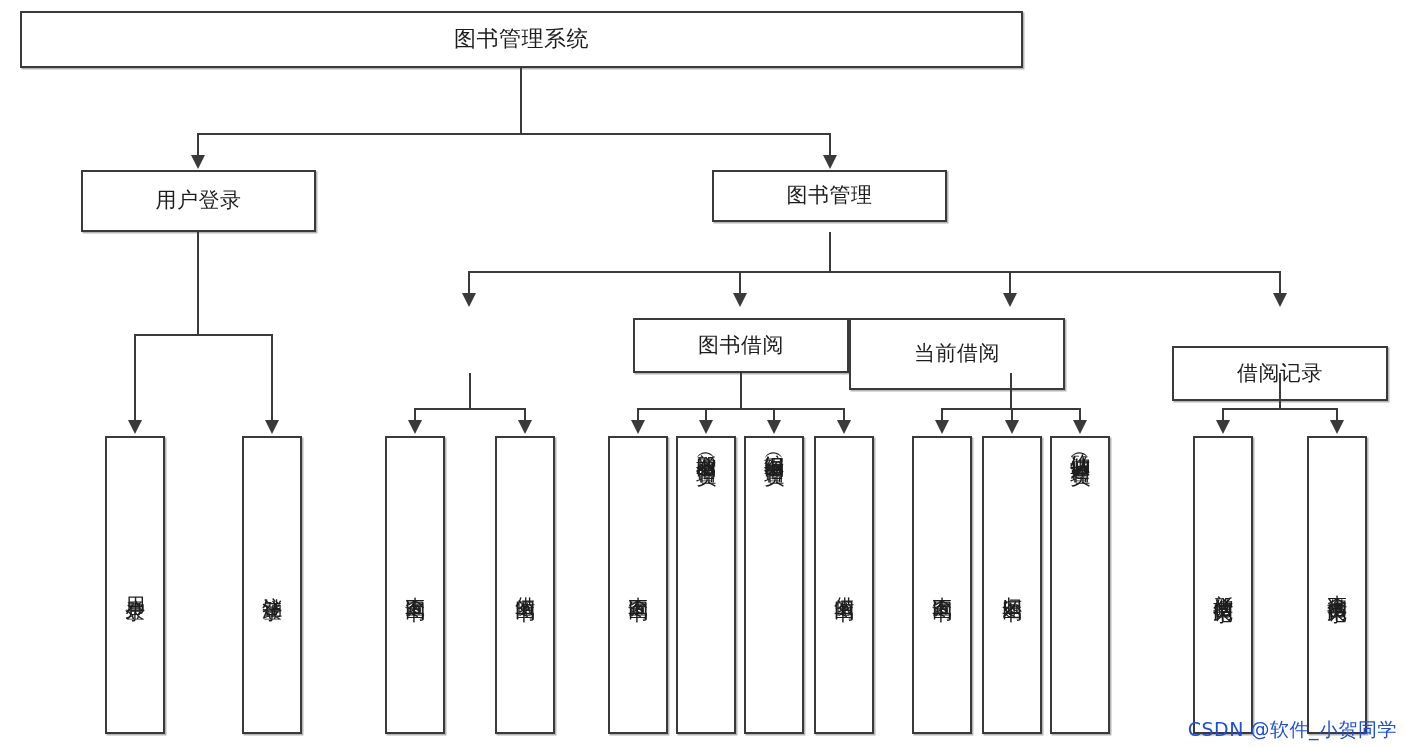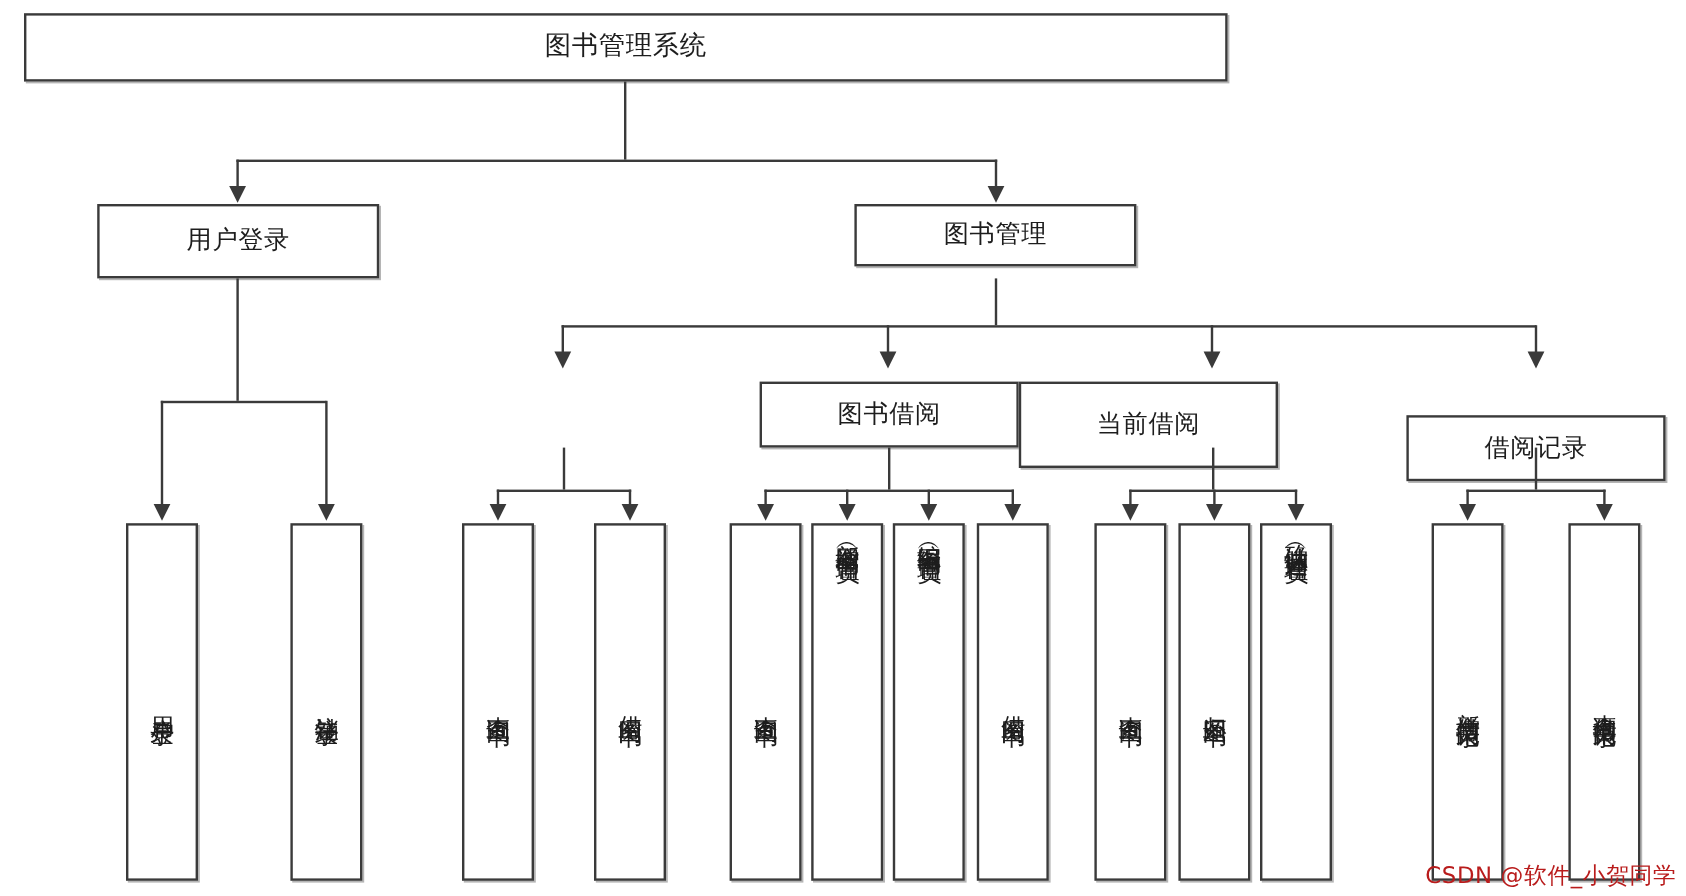--- a/index.html
+++ b/index.html
@@ -75,21 +75,21 @@
     border-left: 7px solid transparent;
     border-right: 7px solid transparent;
     border-top: 14px solid #3a3a3a;
   }
   
   #watermark {
     position: absolute;
     right: 8px;
     bottom: 4px;
     font-size: 19px;
-    color: #b91c1c;
+    color: #1d4ed8;
     letter-spacing: 0.5px;
     white-space: nowrap;
     user-select: none;
     text-align: right;
   }
 </style>
 </head>
 <body>
 
 <div id="canvas">

